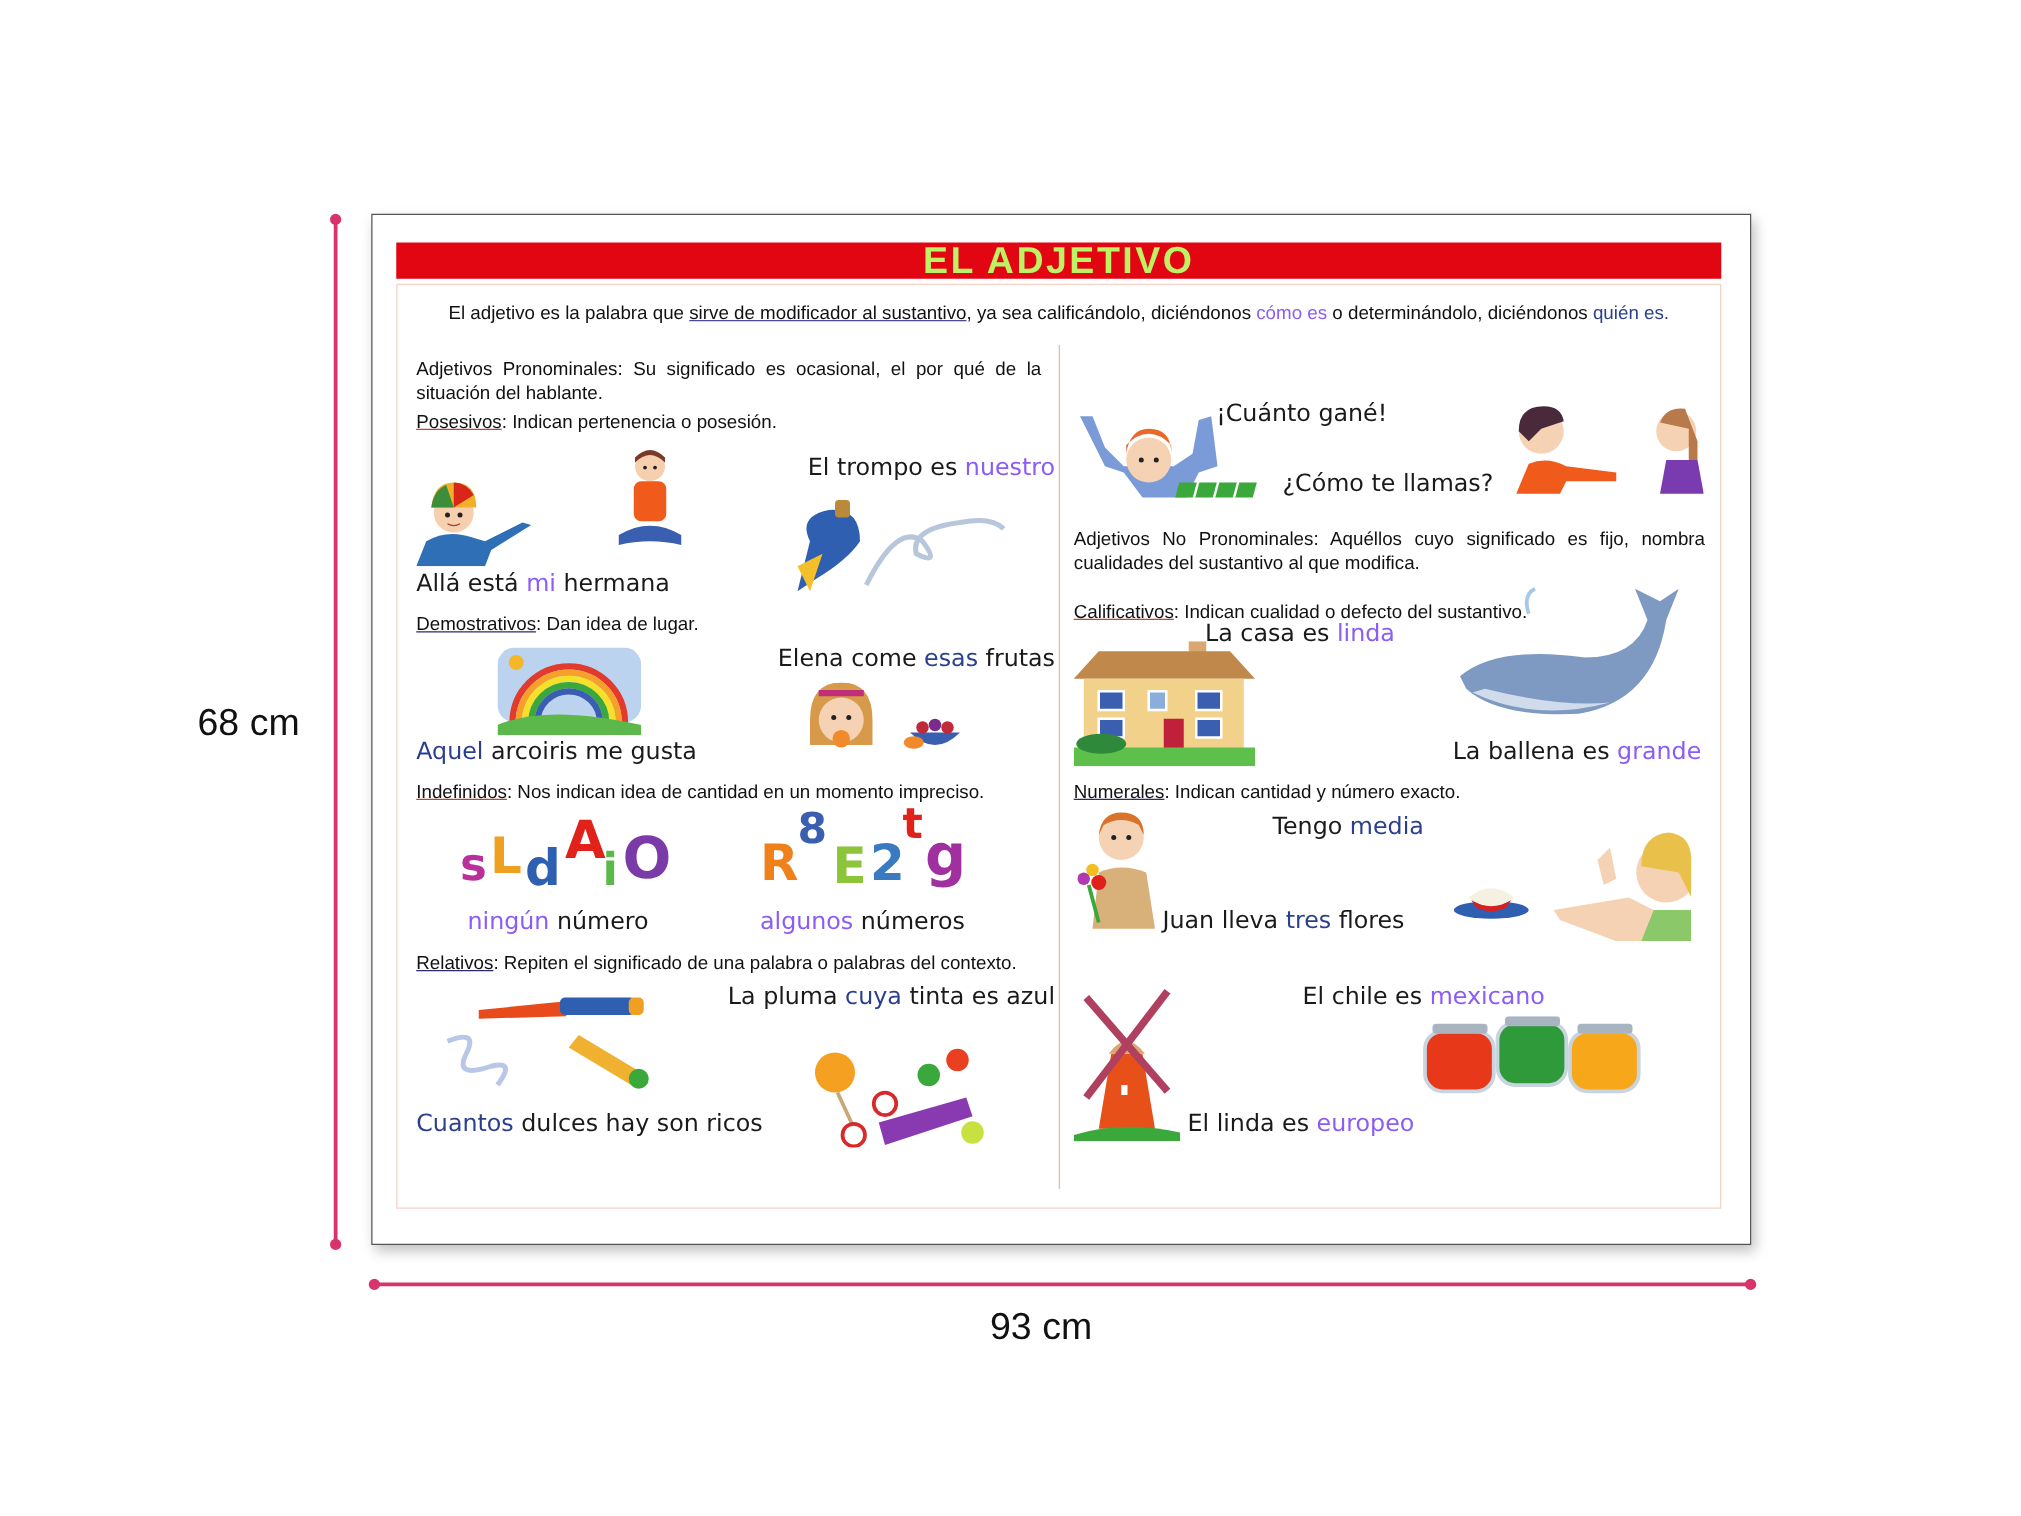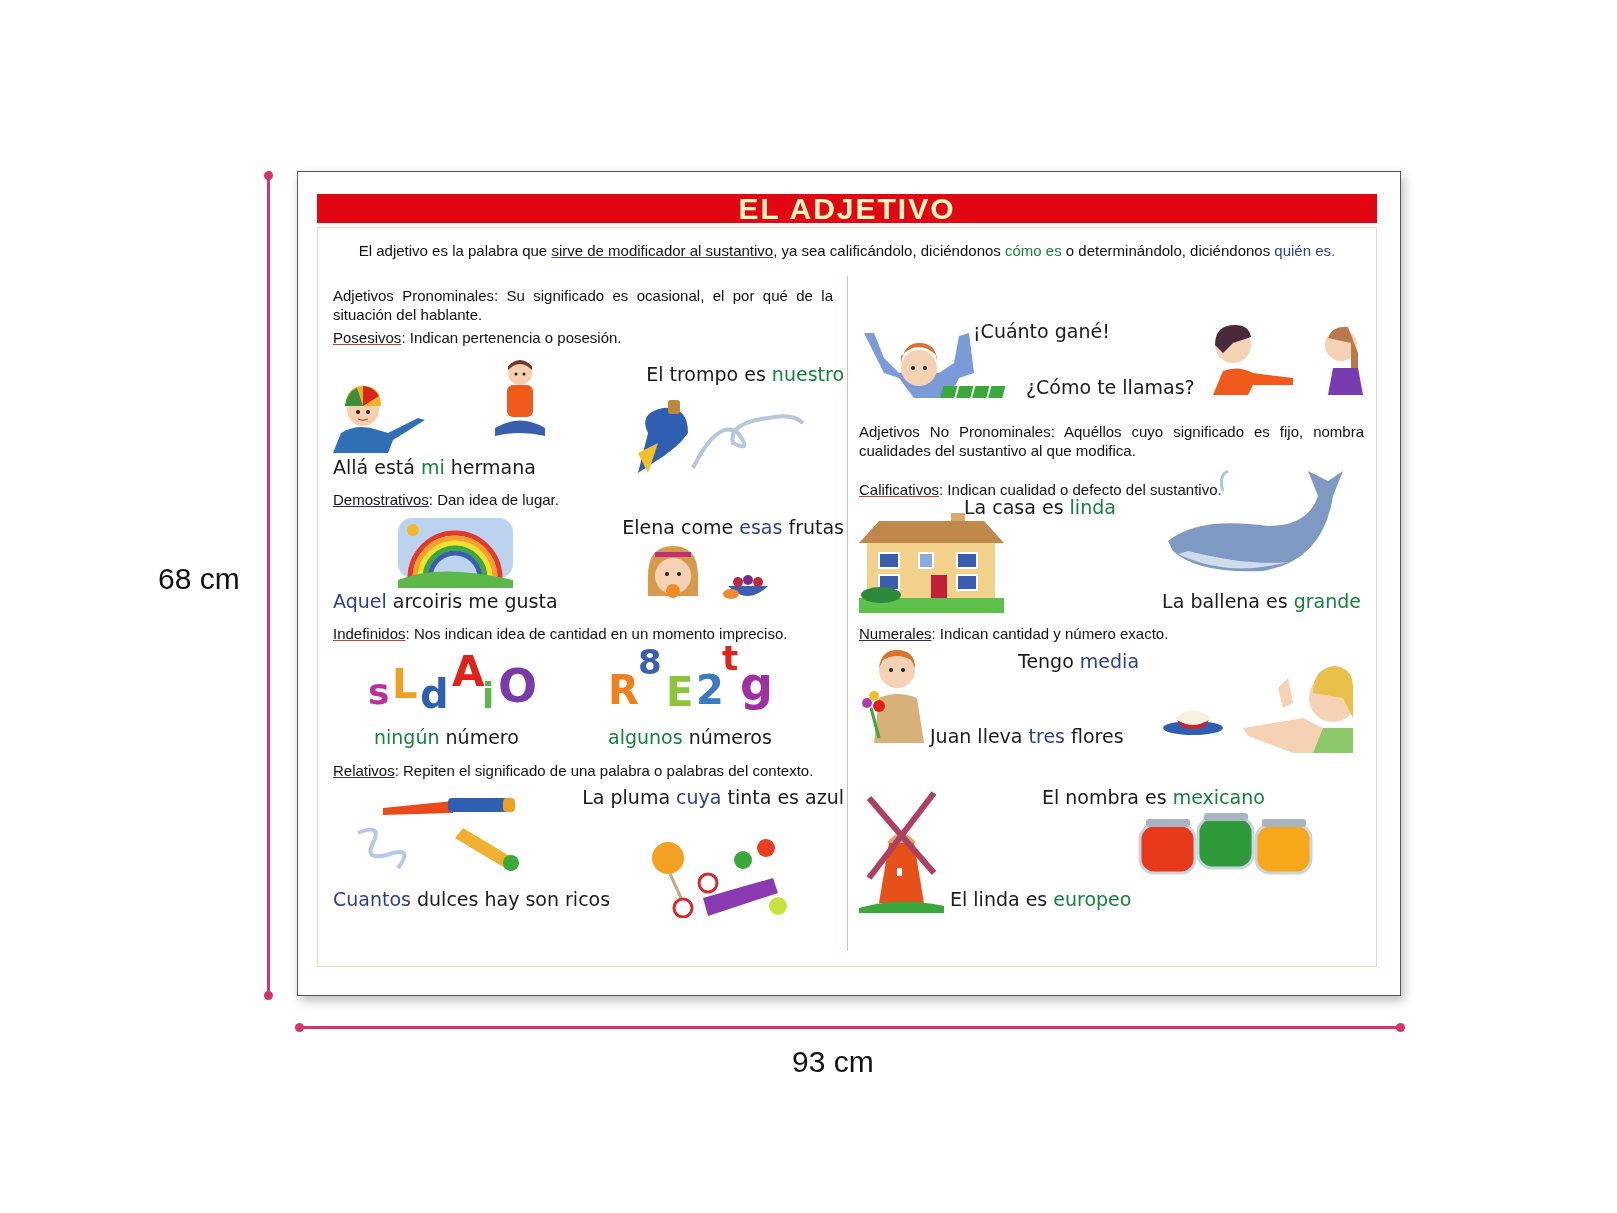--- a/index.html
+++ b/index.html
@@ -13,34 +13,34 @@
   .dim-label { position: absolute; font-family: "Liberation Sans", sans-serif; font-size: 30px; color: #111; }
 
   
   .poster {
     position: absolute; left: 297px; top: 171px; width: 1104px; height: 825px;
     background: #fff; border: 1px solid #555;
     box-shadow: 3px 5px 10px rgba(0,0,0,0.25);
   }
   .title-bar {
     position: absolute; left: 19px; top: 22px; width: 1060px; height: 29px;
-    background: #e10612; color: #fef9c3; text-align: center;
+    background: #e10612; color: #bef264; text-align: center;
     font-family: "Liberation Sans", sans-serif; font-weight: bold; font-size: 30px; line-height: 29px;
     letter-spacing: 2px;
   }
   .content-box {
     position: absolute; left: 19px; top: 55px; width: 1060px; height: 740px;
     border: 1px solid #f4d2c4;
   }
   .intro {
     position: absolute; left: 0; top: 14px; width: 100%; text-align: center;
     font-family: "Liberation Sans", sans-serif; font-size: 15px; color: #111;
   }
   .intro .ul { text-decoration: underline; text-decoration-color: #4a4a9a; }
-  .red { color: #15803d; }
+  .red { color: #8b5cf6; }
   .blue { color: #2b3f8e; }
   .divider { position: absolute; left: 529px; top: 48px; width: 1px; height: 675px; background: #e9b9a8; }
 
   .txt { position: absolute; font-family: "Liberation Sans", sans-serif; font-size: 15px; line-height: 19px; color: #111; }
   .txt .lbl { text-decoration: underline; text-decoration-color: #c0452f; }
   .txt .lbl.dk { text-decoration-color: #2b2b6b; }
   .ex { position: absolute; font-family: "DejaVu Sans", sans-serif; font-size: 19px; color: #1a1a1a; white-space: nowrap; }
 
   .art { position: absolute; }
 </style>
@@ -293,21 +293,21 @@
 
     <svg class="art" style="left:541px;top:560px;" width="85" height="125">
       <path d="M30 55 L55 55 L65 115 L20 115 Z" fill="#e8501a"></path>
       <path d="M28 55 Q42 35 57 55 Z" fill="#d8a870"></path>
       <line x1="10" y1="10" x2="75" y2="85" stroke="#b04060" stroke-width="6"></line>
       <line x1="75" y1="5" x2="10" y2="90" stroke="#b04060" stroke-width="6"></line>
       <rect x="38" y="80" width="5" height="8" fill="#fff"></rect>
       <path d="M0 120 Q40 108 85 118 L85 125 L0 125 Z" fill="#3aa83a"></path>
     </svg>
     <div class="ex" style="left:724px;top:558px;">
-      <span>El nombra es </span><span class="red">mexicano</span>
+      <span>El chile es </span><span class="red">mexicano</span>
     </div>
 
     <svg class="art" style="left:820px;top:585px;" width="180" height="70">
       <rect x="2" y="12" width="55" height="48" rx="14" fill="#e8381a" stroke="#c8d4e0" stroke-width="3"></rect>
       <rect x="8" y="6" width="44" height="8" rx="3" fill="#a8b4c0"></rect>
       <rect x="60" y="5" width="55" height="50" rx="14" fill="#2e9a3a" stroke="#c8d4e0" stroke-width="3"></rect>
       <rect x="66" y="0" width="44" height="8" rx="3" fill="#a8b4c0"></rect>
       <rect x="118" y="12" width="55" height="48" rx="14" fill="#f6a81a" stroke="#c8d4e0" stroke-width="3"></rect>
       <rect x="124" y="6" width="44" height="8" rx="3" fill="#a8b4c0"></rect>
     </svg>

